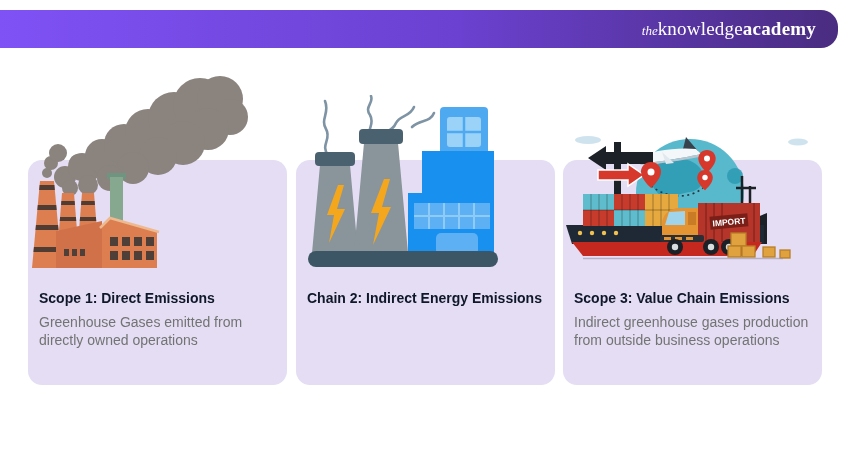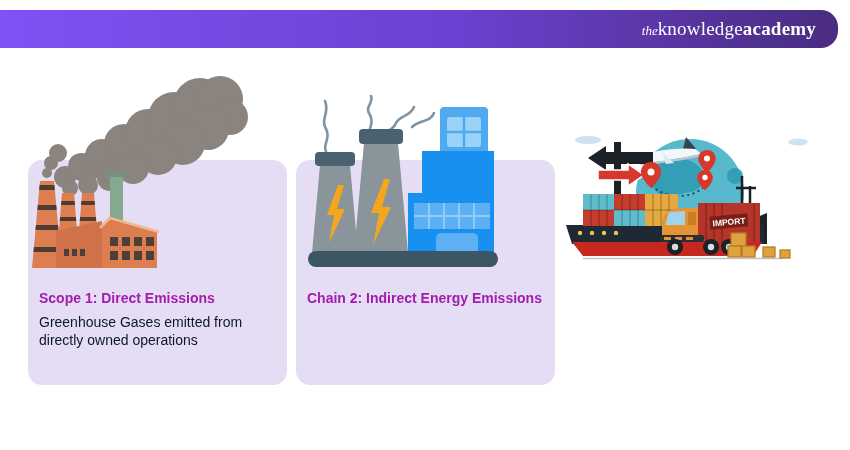--- a/index.html
+++ b/index.html
@@ -28,24 +28,24 @@
   
   .card {
     position:absolute; top:160px; width:259px; height:225px;
     background:#e4ddf3; border-radius:14px;
   }
   .card-1 { left:28px; }
   .card-2 { left:296px; }
   .card-3 { left:563px; }
   .card-text { position:absolute; left:11px; right:10px; top:130px; }
   .card-title {
-    font-size:14px; font-weight:700; color:#a21caf;
+    font-size:14px; font-weight:700; color:#0f172a;
     margin-bottom:8px; white-space:nowrap;
   }
-  .card-desc { font-size:14px; color:#0f172a; line-height:1.26; }
+  .card-desc { font-size:14px; color:#737373; line-height:1.26; }
 
   
   .illus { position:absolute; pointer-events:none; }
   .illus-1 { left:20px;  top:55px;  width:260px; height:215px; }
   .illus-2 { left:300px; top:95px;  width:200px; height:180px; }
   .illus-3 { left:558px; top:128px; width:272px; height:162px; }
 </style>
 </head>
 <body>
 
@@ -63,20 +63,26 @@
       <div class="card-desc">Greenhouse Gases emitted from directly owned operations</div>
     </div>
   </div>
 
   <div class="card card-2">
     <div class="card-text">
       <div class="card-title">Chain 2: Indirect Energy Emissions</div>
     </div>
   </div>
 
+  <div class="card card-3">
+    <div class="card-text">
+      <div class="card-title">Scope 3: Value Chain Emissions</div>
+      <div class="card-desc">Indirect greenhouse gases production from outside business operations</div>
+    </div>
+  </div>
 
   <svg class="illus illus-1" viewBox="0 0 260 215">
     <g fill="#8a837e">
       <circle cx="27" cy="118" r="5"></circle>
         <circle cx="31" cy="108" r="7"></circle>
         <circle cx="38" cy="98" r="9"></circle>
       <circle cx="46" cy="128" r="5"></circle>
         <circle cx="51" cy="118" r="7"></circle>
         <circle cx="58" cy="108" r="9"></circle>
       <circle cx="67" cy="128" r="5"></circle>

